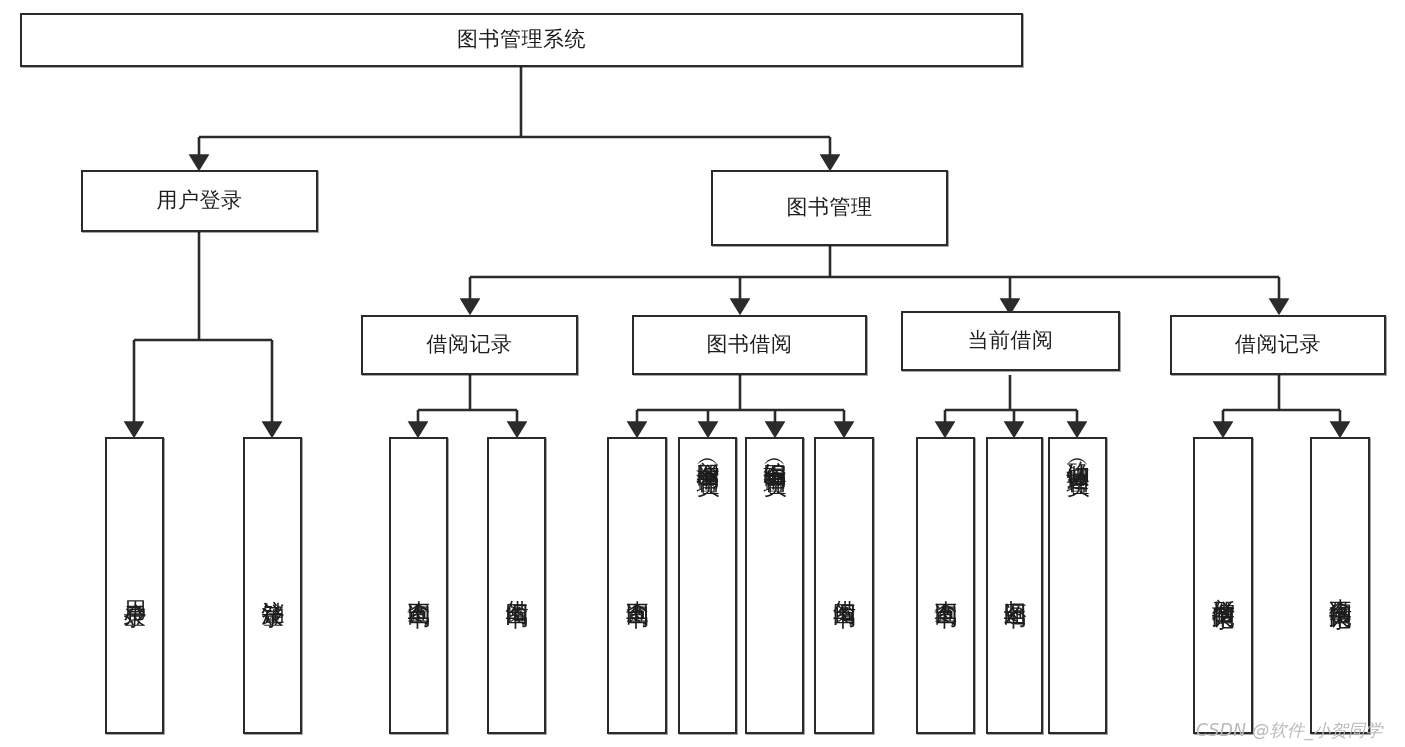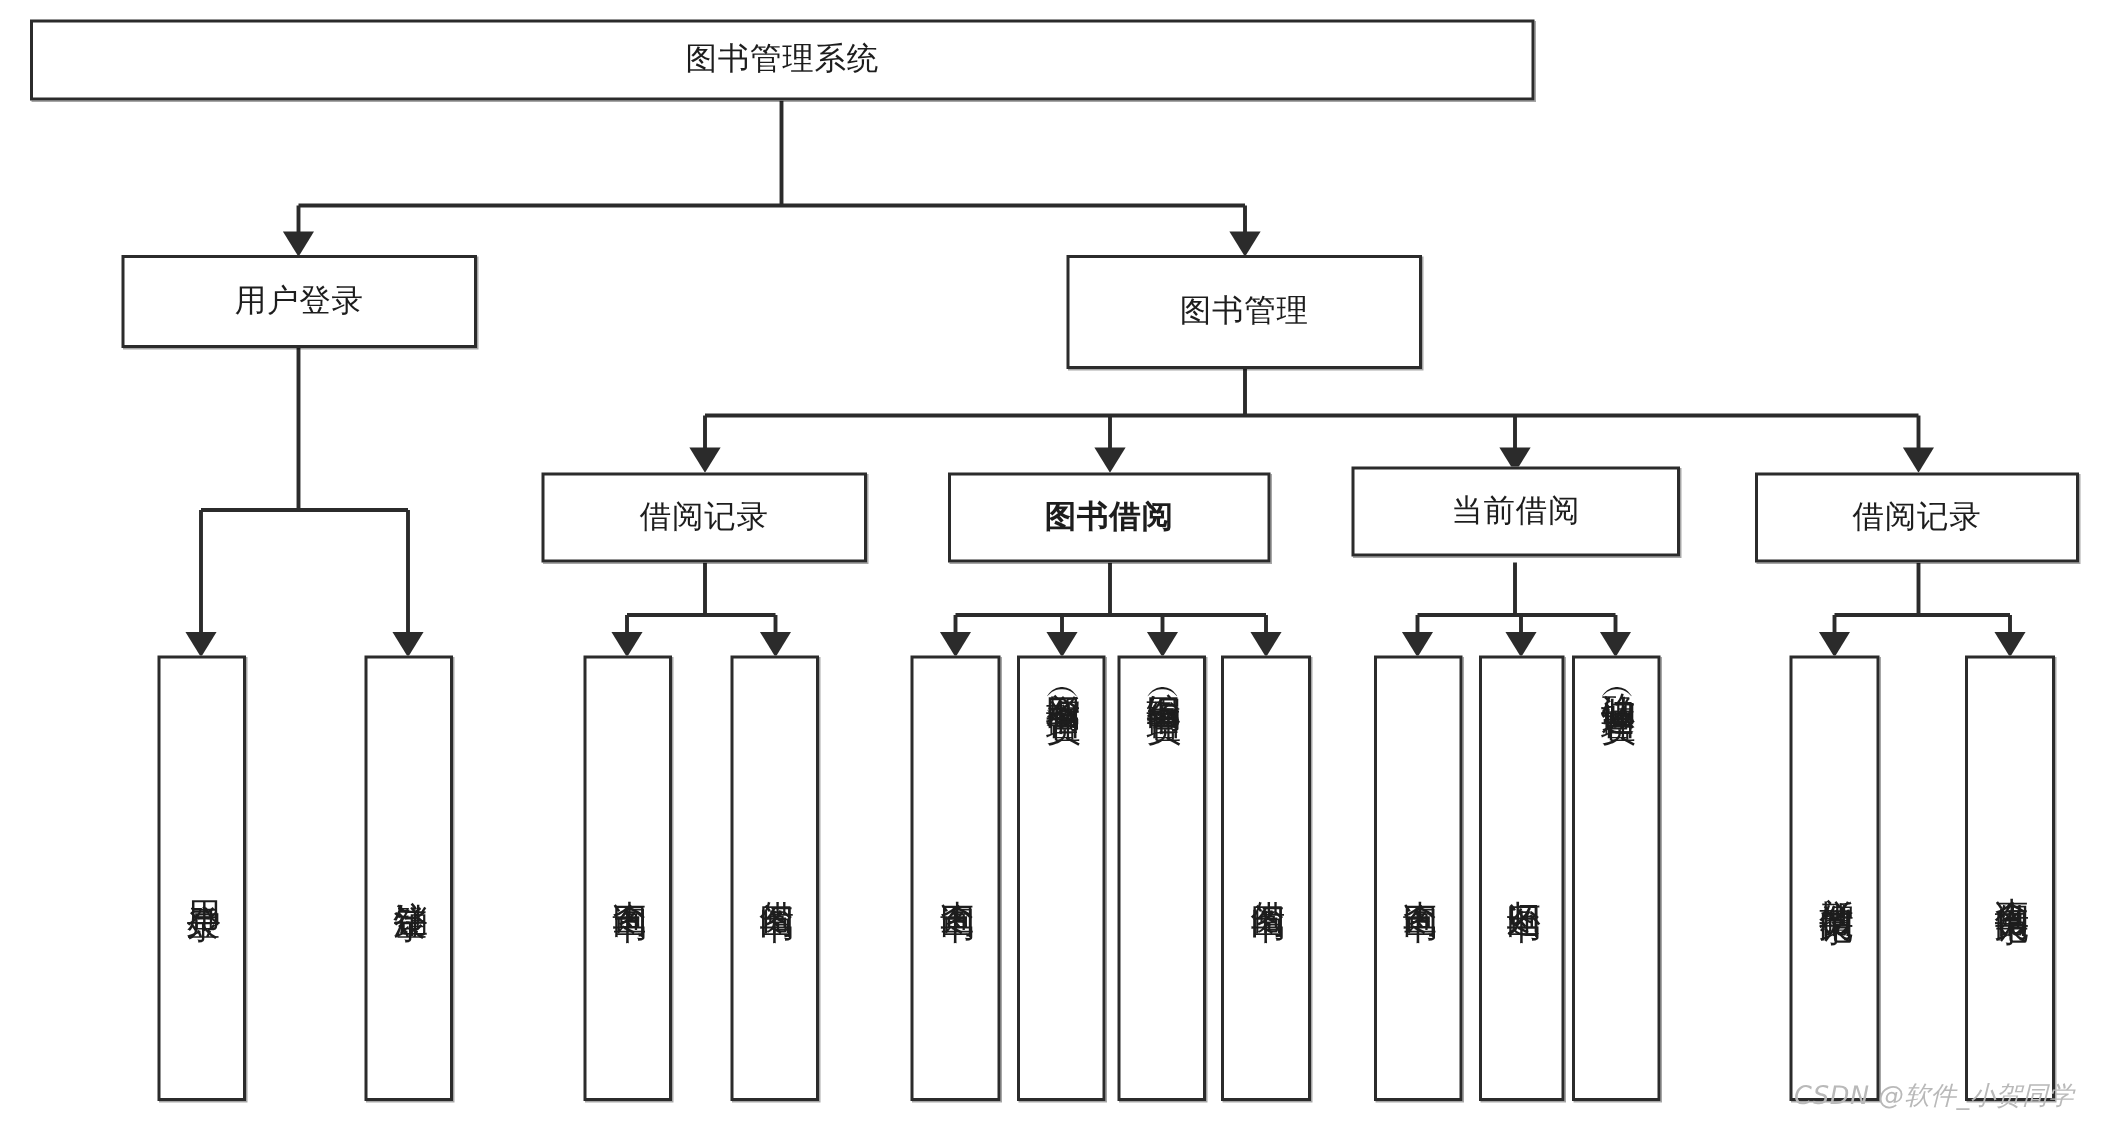--- a/index.html
+++ b/index.html
@@ -139,21 +139,21 @@
   </div>
 
   <div class="node horizontal" style="left:711px; top:170px; width:237px; height:76px;">
     <span class="node-label">图书管理</span>
   </div>
 
   <div class="node horizontal" style="left:361px; top:315px; width:217px; height:60px;">
     <span class="node-label">借阅记录</span>
   </div>
 
-  <div class="node horizontal" style="left:632px; top:315px; width:215px; height:60px;font-weight:bold;">
+  <div class="node horizontal" style="left:632px; top:315px; width:235px; height:60px;">
     <span class="node-label">图书借阅</span>
   </div>
 
   <div class="node horizontal" style="left:901px; top:311px; width:219px; height:60px;">
     <span class="node-label">当前借阅</span>
   </div>
 
   <div class="node horizontal" style="left:1170px; top:315px; width:216px; height:60px;">
     <span class="node-label">借阅记录</span>
   </div>

